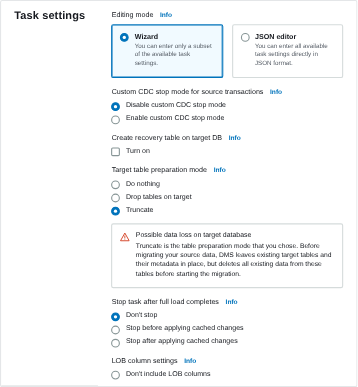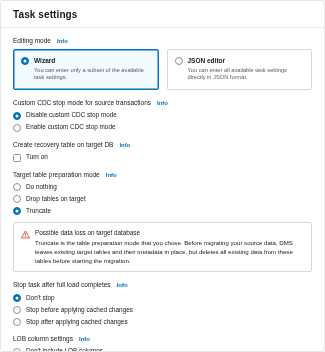--- a/index.html
+++ b/index.html
@@ -16,21 +16,21 @@
     overflow: hidden;
   }
 
   .panel {
     width: 325px;
     height: 352px;
     background: #ffffff;
     border: 1px solid #e4e6e8;
     border-radius: 2px;
     display: flex;
-    flex-direction: column;
+    flex-direction: row;
     overflow: hidden;
   }
 
   .panel-header {
     padding: 8px 12px 7px 12px;
     border-bottom: 1px solid #eaeded;
     flex: 0 0 auto;
   }
   .panel-title {
     font-size: 10px;

